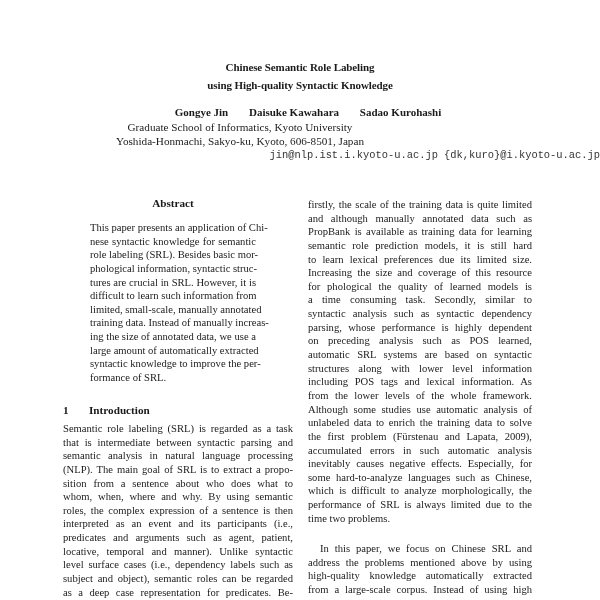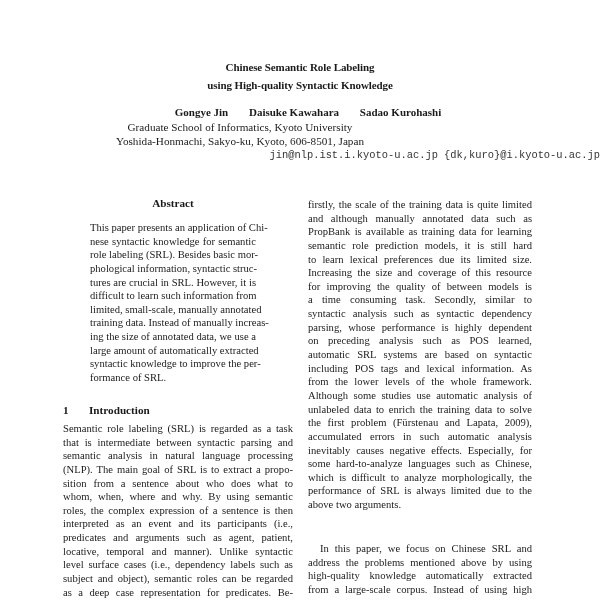--- a/index.html
+++ b/index.html
@@ -157,37 +157,38 @@
     <span class="ln">as a deep case representation for predicates.  Be-</span>
   </div>
 
   <div class="para intro-right">
     <span class="ln">firstly, the scale of the training data is quite limited</span>
     <span class="ln">and although manually annotated data such as</span>
     <span class="ln">PropBank is available as training data for learning</span>
     <span class="ln">semantic role prediction models, it is still hard</span>
     <span class="ln">to learn lexical preferences due its limited size.</span>
     <span class="ln">Increasing the size and coverage of this resource</span>
-    <span class="ln">for improving the quality of between models is</span>
+    <span class="ln">for phological the quality of learned models is</span>
     <span class="ln">a time consuming task.  Secondly, similar to</span>
     <span class="ln">syntactic analysis such as syntactic dependency</span>
     <span class="ln">parsing, whose performance is highly dependent</span>
     <span class="ln">on preceding analysis such as POS learned,</span>
     <span class="ln">automatic SRL systems are based on syntactic</span>
+    <span class="ln">structures along with lower level information</span>
     <span class="ln">including POS tags and lexical information.  As</span>
     <span class="ln">from the lower levels of the whole framework.</span>
     <span class="ln">Although some studies use automatic analysis of</span>
     <span class="ln">unlabeled data to enrich the training data to solve</span>
     <span class="ln">the first problem (Fürstenau and Lapata, 2009),</span>
     <span class="ln">accumulated errors in such automatic analysis</span>
     <span class="ln">inevitably causes negative effects. Especially, for</span>
     <span class="ln">some hard-to-analyze languages such as Chinese,</span>
     <span class="ln">which is difficult to analyze morphologically, the</span>
     <span class="ln">performance of SRL is always limited due to the</span>
-    <span class="ln last">above two arguments.</span>
+    <span class="ln last">time two problems.</span>
   </div>
 
   <div class="para intro-right2">
     <span class="ln indent">In this paper, we focus on Chinese SRL and</span>
     <span class="ln">address the problems mentioned above by using</span>
     <span class="ln">high-quality knowledge automatically extracted</span>
     <span class="ln">from a large-scale corpus. Instead of using high</span>
   </div>
 
 </div>

